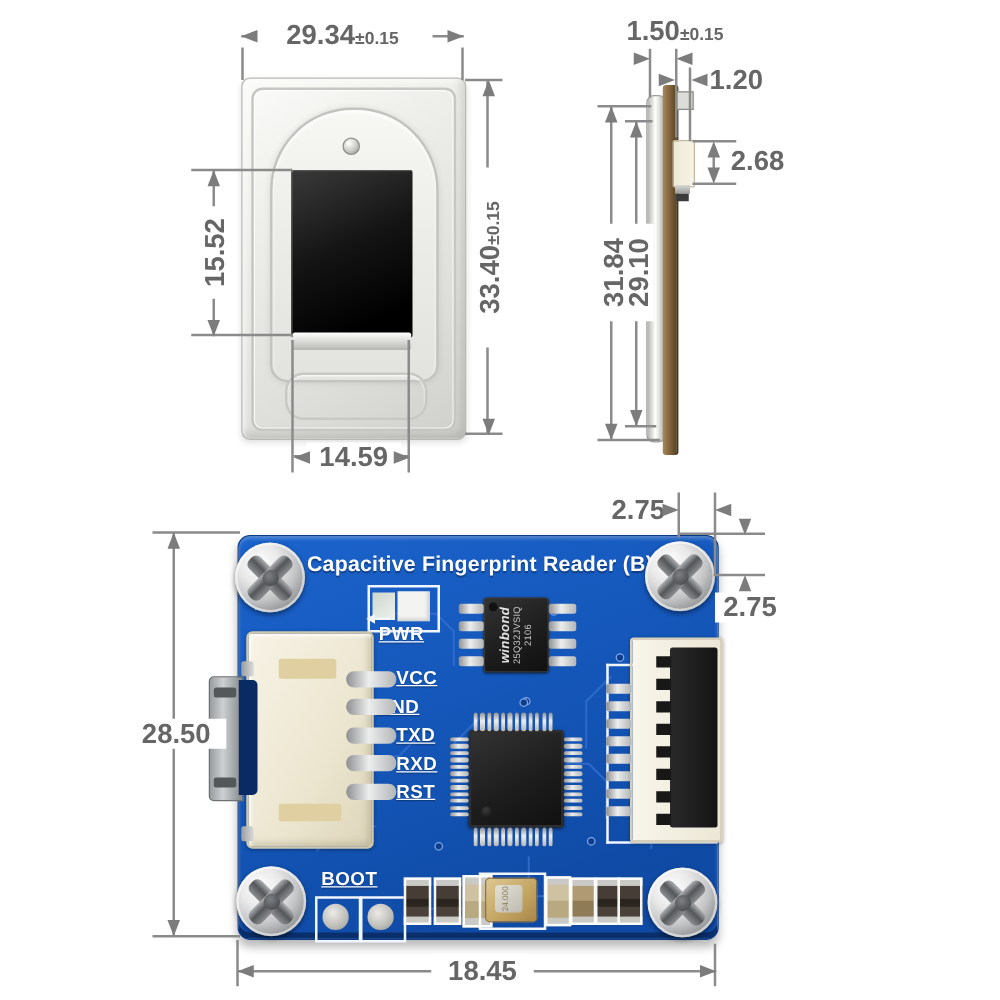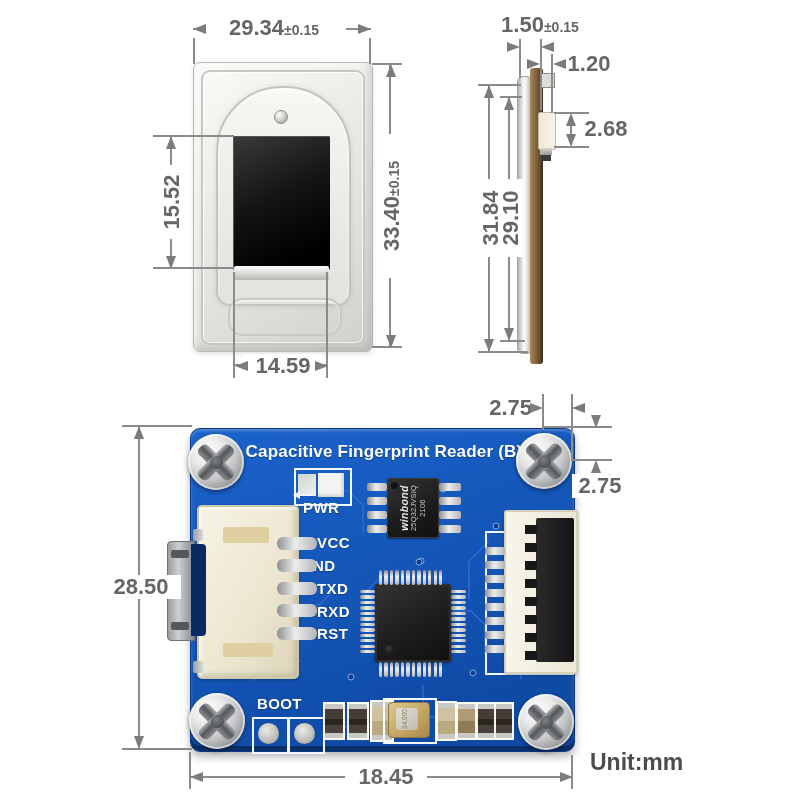--- a/index.html
+++ b/index.html
@@ -53,21 +53,21 @@
         font-size:17px;font-weight:bold;letter-spacing:.2px;text-shadow:0 1px 1px rgba(0,0,0,.35);}
   .screw{position:absolute;width:56px;height:56px;border-radius:50%;
         background:radial-gradient(circle at 35% 30%,#ffffff,#e9e9e9 30%,#c4c5c7 55%,#8f9193 78%,#6e7072);
         box-shadow:0 2px 4px rgba(0,0,0,.45),inset 0 0 0 2px rgba(255,255,255,.55);}
   .screw .bar{position:absolute;left:50%;top:50%;width:44px;height:13px;margin:-6.5px 0 0 -22px;border-radius:5px;
         background:linear-gradient(180deg,#aeb0b3,#54575a 45%,#8b8d90);}
   .screw .dot{position:absolute;left:50%;top:50%;width:13px;height:13px;margin:-6.5px 0 0 -6.5px;border-radius:50%;
         background:radial-gradient(circle at 40% 35%,#7d8083,#3c3e40);}
   .silk{position:absolute;background:#f2f6ff;}
   .wbox{position:absolute;border:2px solid #f2f6ff;}
-  .label-w{position:absolute;color:#fff;font-weight:bold;font-size:15px;letter-spacing:.4px;text-shadow:0 1px 1px rgba(0,0,0,.3);}
+  .label-w{position:absolute;color:#fff;font-weight:bold;font-size:15px;letter-spacing:.4px;text-shadow:0 1px 1px rgba(0,0,0,.3);text-decoration:underline;}
   .chip{position:absolute;background:linear-gradient(150deg,#343434,#1d1d1d 55%,#101010);border-radius:3px;
         box-shadow:inset 0 0 0 1px #3a3a3a,0 1px 2px rgba(0,0,0,.5);}
   .pin-h{position:absolute;background:linear-gradient(90deg,#8f9092,#eceded 45%,#b4b5b7);border-radius:2px;}
   .pin-v{position:absolute;background:linear-gradient(180deg,#8f9092,#eceded 45%,#b4b5b7);border-radius:2px;}
   .jst{position:absolute;left:6px;top:76px;width:98px;height:170px;border-radius:5px;
         background:linear-gradient(120deg,#f7f3e5,#ece6d0 60%,#ddd5ba);
         border:2px solid #cfc7ab;box-shadow:inset 2px 2px 3px rgba(255,255,255,.8),inset -3px -3px 5px rgba(120,110,80,.25),0 1px 3px rgba(0,0,0,.3);}
   .jst .pad{position:absolute;background:#e0cfa0;border-radius:2px;}
   .fpc{position:absolute;left:313px;top:81px;width:70px;height:160px;border-radius:3px;
         background:linear-gradient(90deg,#f8f5ea,#ece7d6);border:2px solid #d6d0ba;box-shadow:0 1px 3px rgba(0,0,0,.3);}
@@ -350,21 +350,20 @@
     <div class="dtxt" style="left: 345px; top: 765px; width: 78px; height: 24px; z-index: 3;">
       <span>18.45</span>
     </div>
     <div class="dtxt" style="left: 480px; top: 396px; width: 50px; height: 24px; justify-content: flex-end; z-index: 3;">
       <span>2.75</span>
     </div>
     <div class="dtxt" style="left: 572px; top: 474px; width: 52px; height: 24px; z-index: 3;">
       <span>2.75</span>
     </div>
 
-    <div class="dtxt" style="left: 588px; top: 750px; width: 100px; height: 26px; color: rgb(76, 76, 76); font-size: 23px; font-weight: 600; justify-content: flex-start; z-index: 3;">Unit:mm</div>
   <div class="dline" style="left:193px;top:38px;width:2px;height:26px;"></div>
       <div class="dline" style="left:369px;top:38px;width:2px;height:26px;"></div>
       <div class="dline" style="left:193px;top:28px;width:178px;height:2px;"></div>
       <div class="dline" style="left:372px;top:63px;width:30px;height:2px;"></div>
       <div class="dline" style="left:372px;top:346px;width:30px;height:2px;"></div>
       <div class="dline" style="left:389px;top:64px;width:2px;height:284px;"></div>
       <div class="dline" style="left:153px;top:135px;width:81px;height:2px;"></div>
       <div class="dline" style="left:153px;top:267px;width:81px;height:2px;"></div>
       <div class="dline" style="left:170px;top:136px;width:2px;height:133px;"></div>
       <div class="dline" style="left:233px;top:272px;width:2px;height:106px;"></div>

